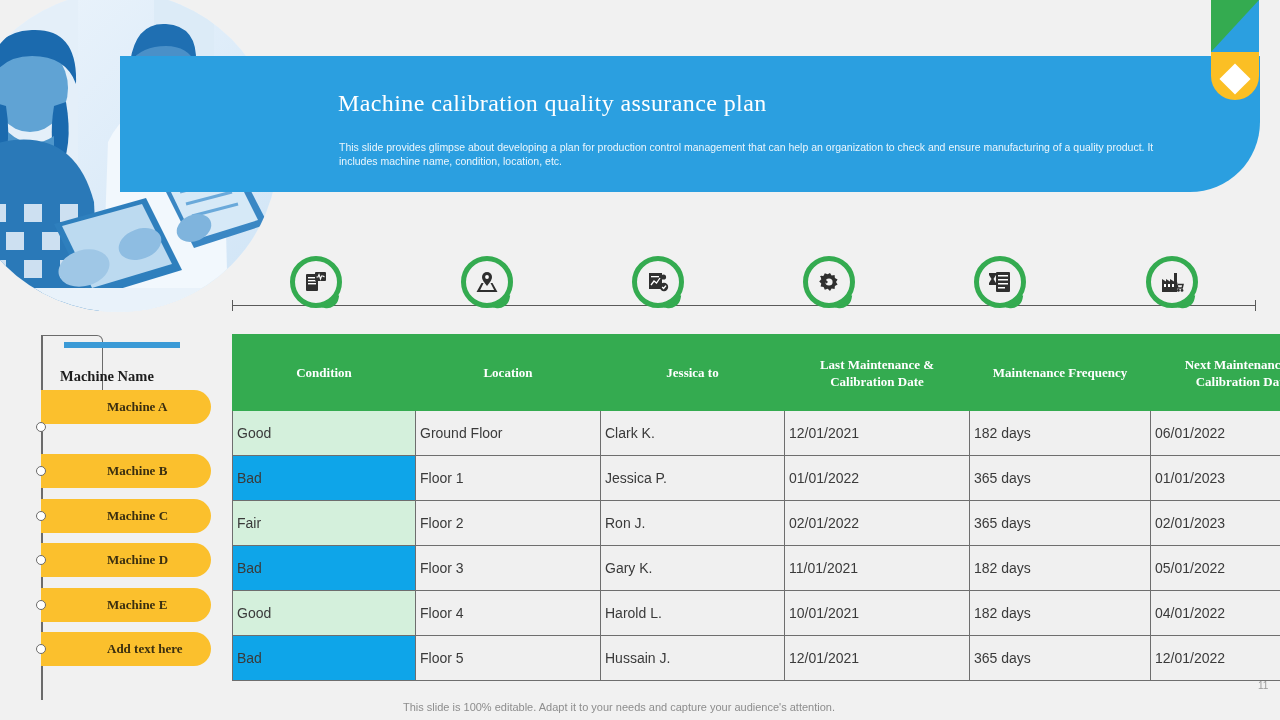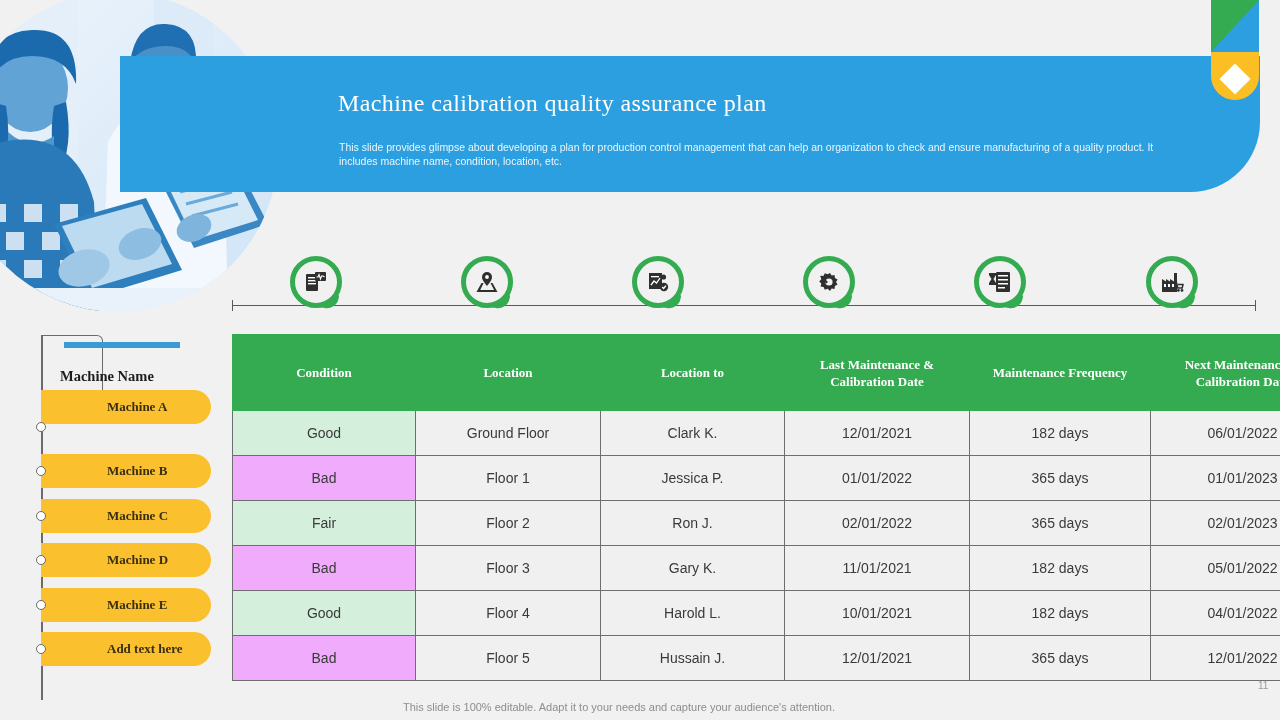--- a/index.html
+++ b/index.html
@@ -57,24 +57,24 @@
       font-family:"Liberation Serif", serif;font-weight:bold;font-size:13px;color:#3a2e10;}
   .pill-dot{position:absolute;left:36px;width:10px;height:10px;border-radius:50%;
       background:#ffffff;border:1.2px solid #6b6b6b;box-sizing:border-box;z-index:4;}
 
   
   #tbl{position:absolute;left:232px;top:334px;width:1024px;border-collapse:collapse;
       table-layout:fixed;}
   #tbl th{background:#34ab50;color:#ffffff;font-family:"Liberation Serif", serif;
       font-weight:bold;font-size:13px;line-height:17px;height:71px;
       border:1px solid #34ab50;padding:2px 6px;}
-  #tbl td{height:44px;background:#f0f0f0;color:#3a3a3a;font-size:14px;text-align:center;
+  #tbl td{height:44px;background:#f0f0f0;color:#3a3a3a;font-size:14px;text-align:left;
       border:1px solid #6e6e6e;padding:0 4px;}
   #tbl td.cond-good{background:#d4f0dc;}
-  #tbl td.cond-bad{background:#f0abfc;}
+  #tbl td.cond-bad{background:#0ea5e9;}
 
   
   #footer{position:absolute;left:403px;top:701px;font-size:11px;color:#8d8d8d;text-align:right;}
   #pageno{position:absolute;left:1258px;top:680px;font-size:10px;color:#9a9a9a;}
 </style>
 </head>
 <body>
 
 <div id="photo">
   <svg width="320" height="320" viewBox="0 0 320 320">
@@ -254,21 +254,21 @@
     <div class="pill" style="top: 632px;">
       <div class="pill-label">Add text here</div>
     </div>
   </div>
 
 <table id="tbl">
   <thead>
     <tr>
       <th style="width:170px">Condition</th>
       <th style="width:172px">Location</th>
-      <th style="width:171px">Location to</th>
+      <th style="width:171px">Jessica to</th>
       <th style="width:172px">Last Maintenance &amp; Calibration  Date</th>
       <th style="width:168px">Maintenance Frequency</th>
       <th style="width:171px">Next Maintenance &amp; Calibration  Date</th>
     </tr>
   </thead>
   <tbody id="tbl-body">
       <tr>
         <td class="cond-good">Good</td>
         <td>Ground  Floor</td>
         <td>Clark K.</td>

